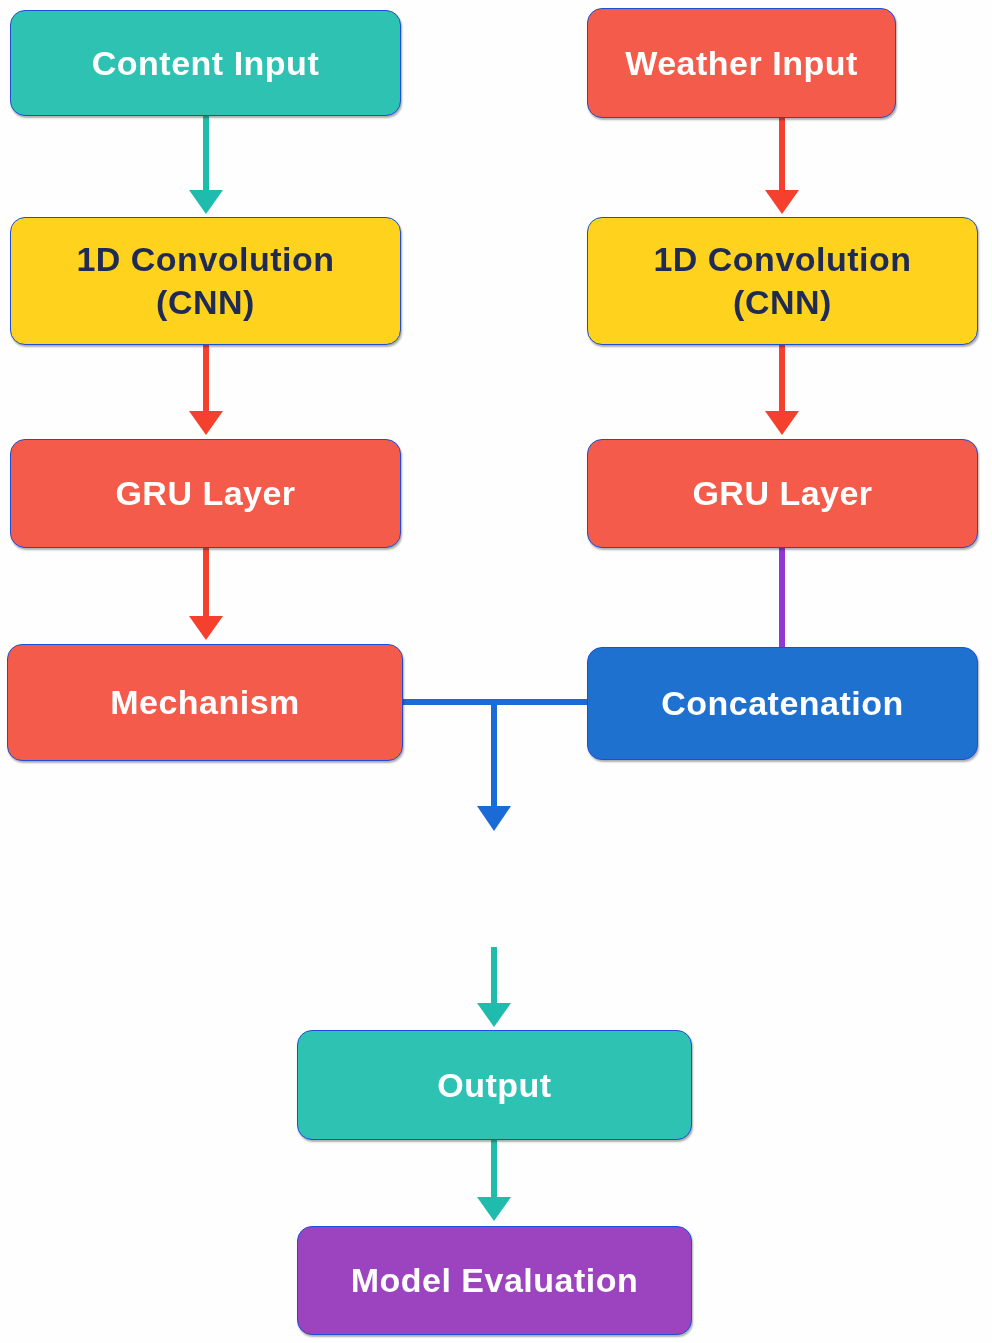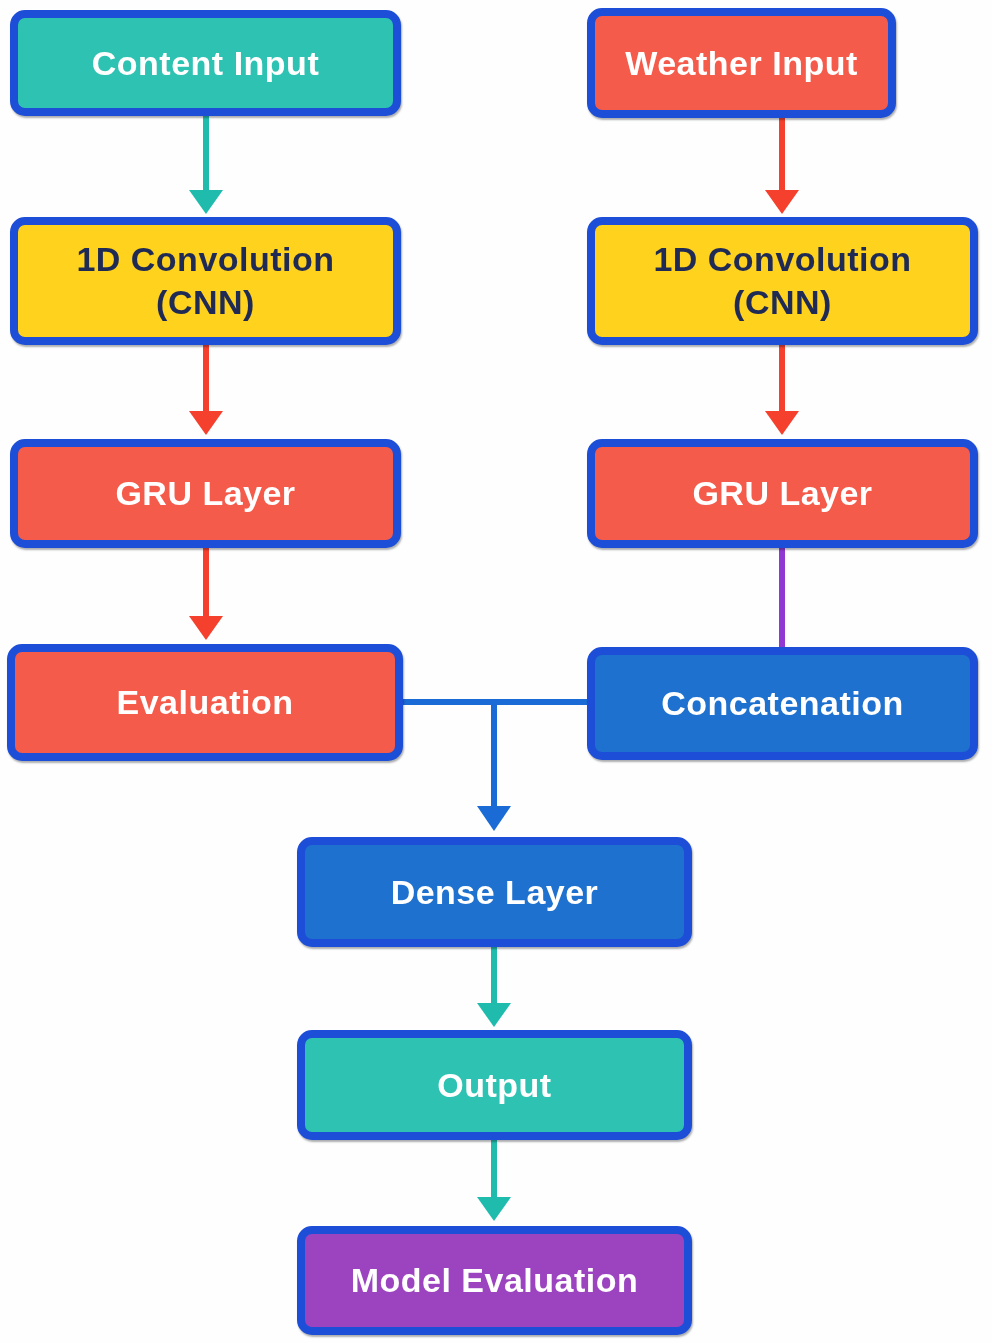--- a/index.html
+++ b/index.html
@@ -14,21 +14,21 @@
   }
   .edges-layer {
     position: absolute;
     left: 0; top: 0;
     width: 992px; height: 1343px;
     pointer-events: none;
   }
   .node {
     position: absolute;
     box-sizing: border-box;
-    border: 8px solid #1d4ed8;
+    border: 1px solid #1d4ed8;
     border-radius: 15px;
     display: flex;
     align-items: center;
     justify-content: center;
     text-align: center;
     box-shadow: 1px 2px 2px rgba(20,23,28,0.35);
   }
   .lbl {
     font-weight: bold;
     font-size: 34px;
@@ -106,35 +106,30 @@
   </div>
 
   <div class="node" style="left: 587px; top: 439px; width: 391px; height: 109px; background-color: rgb(244, 91, 74);">
     <div class="lbl" style="color: rgb(255, 255, 255);">
       <span>GRU Layer</span>
     </div>
   </div>
 
   <div class="node" style="left: 7px; top: 644px; width: 396px; height: 117px; background-color: rgb(244, 91, 74);">
     <div class="lbl" style="color: rgb(255, 255, 255);">
-      <span>Evaluation</span>
+      <span>Mechanism</span>
     </div>
   </div>
 
   <div class="node" style="left: 587px; top: 647px; width: 391px; height: 113px; background-color: rgb(30, 113, 206);">
     <div class="lbl" style="color: rgb(255, 255, 255);">
       <span>Concatenation</span>
     </div>
   </div>
 
-  <div class="node" style="left: 297px; top: 837px; width: 395px; height: 110px; background-color: rgb(30, 113, 206);">
-    <div class="lbl" style="color: rgb(255, 255, 255);">
-      <span>Dense Layer</span>
-    </div>
-  </div>
 
   <div class="node" style="left: 297px; top: 1030px; width: 395px; height: 110px; background-color: rgb(46, 194, 179);">
     <div class="lbl" style="color: rgb(255, 255, 255);">
       <span>Output</span>
     </div>
   </div>
 
   <div class="node" style="left: 297px; top: 1226px; width: 395px; height: 109px; background-color: rgb(156, 68, 192);">
     <div class="lbl" style="color: rgb(255, 255, 255);">
       <span>Model Evaluation</span>

